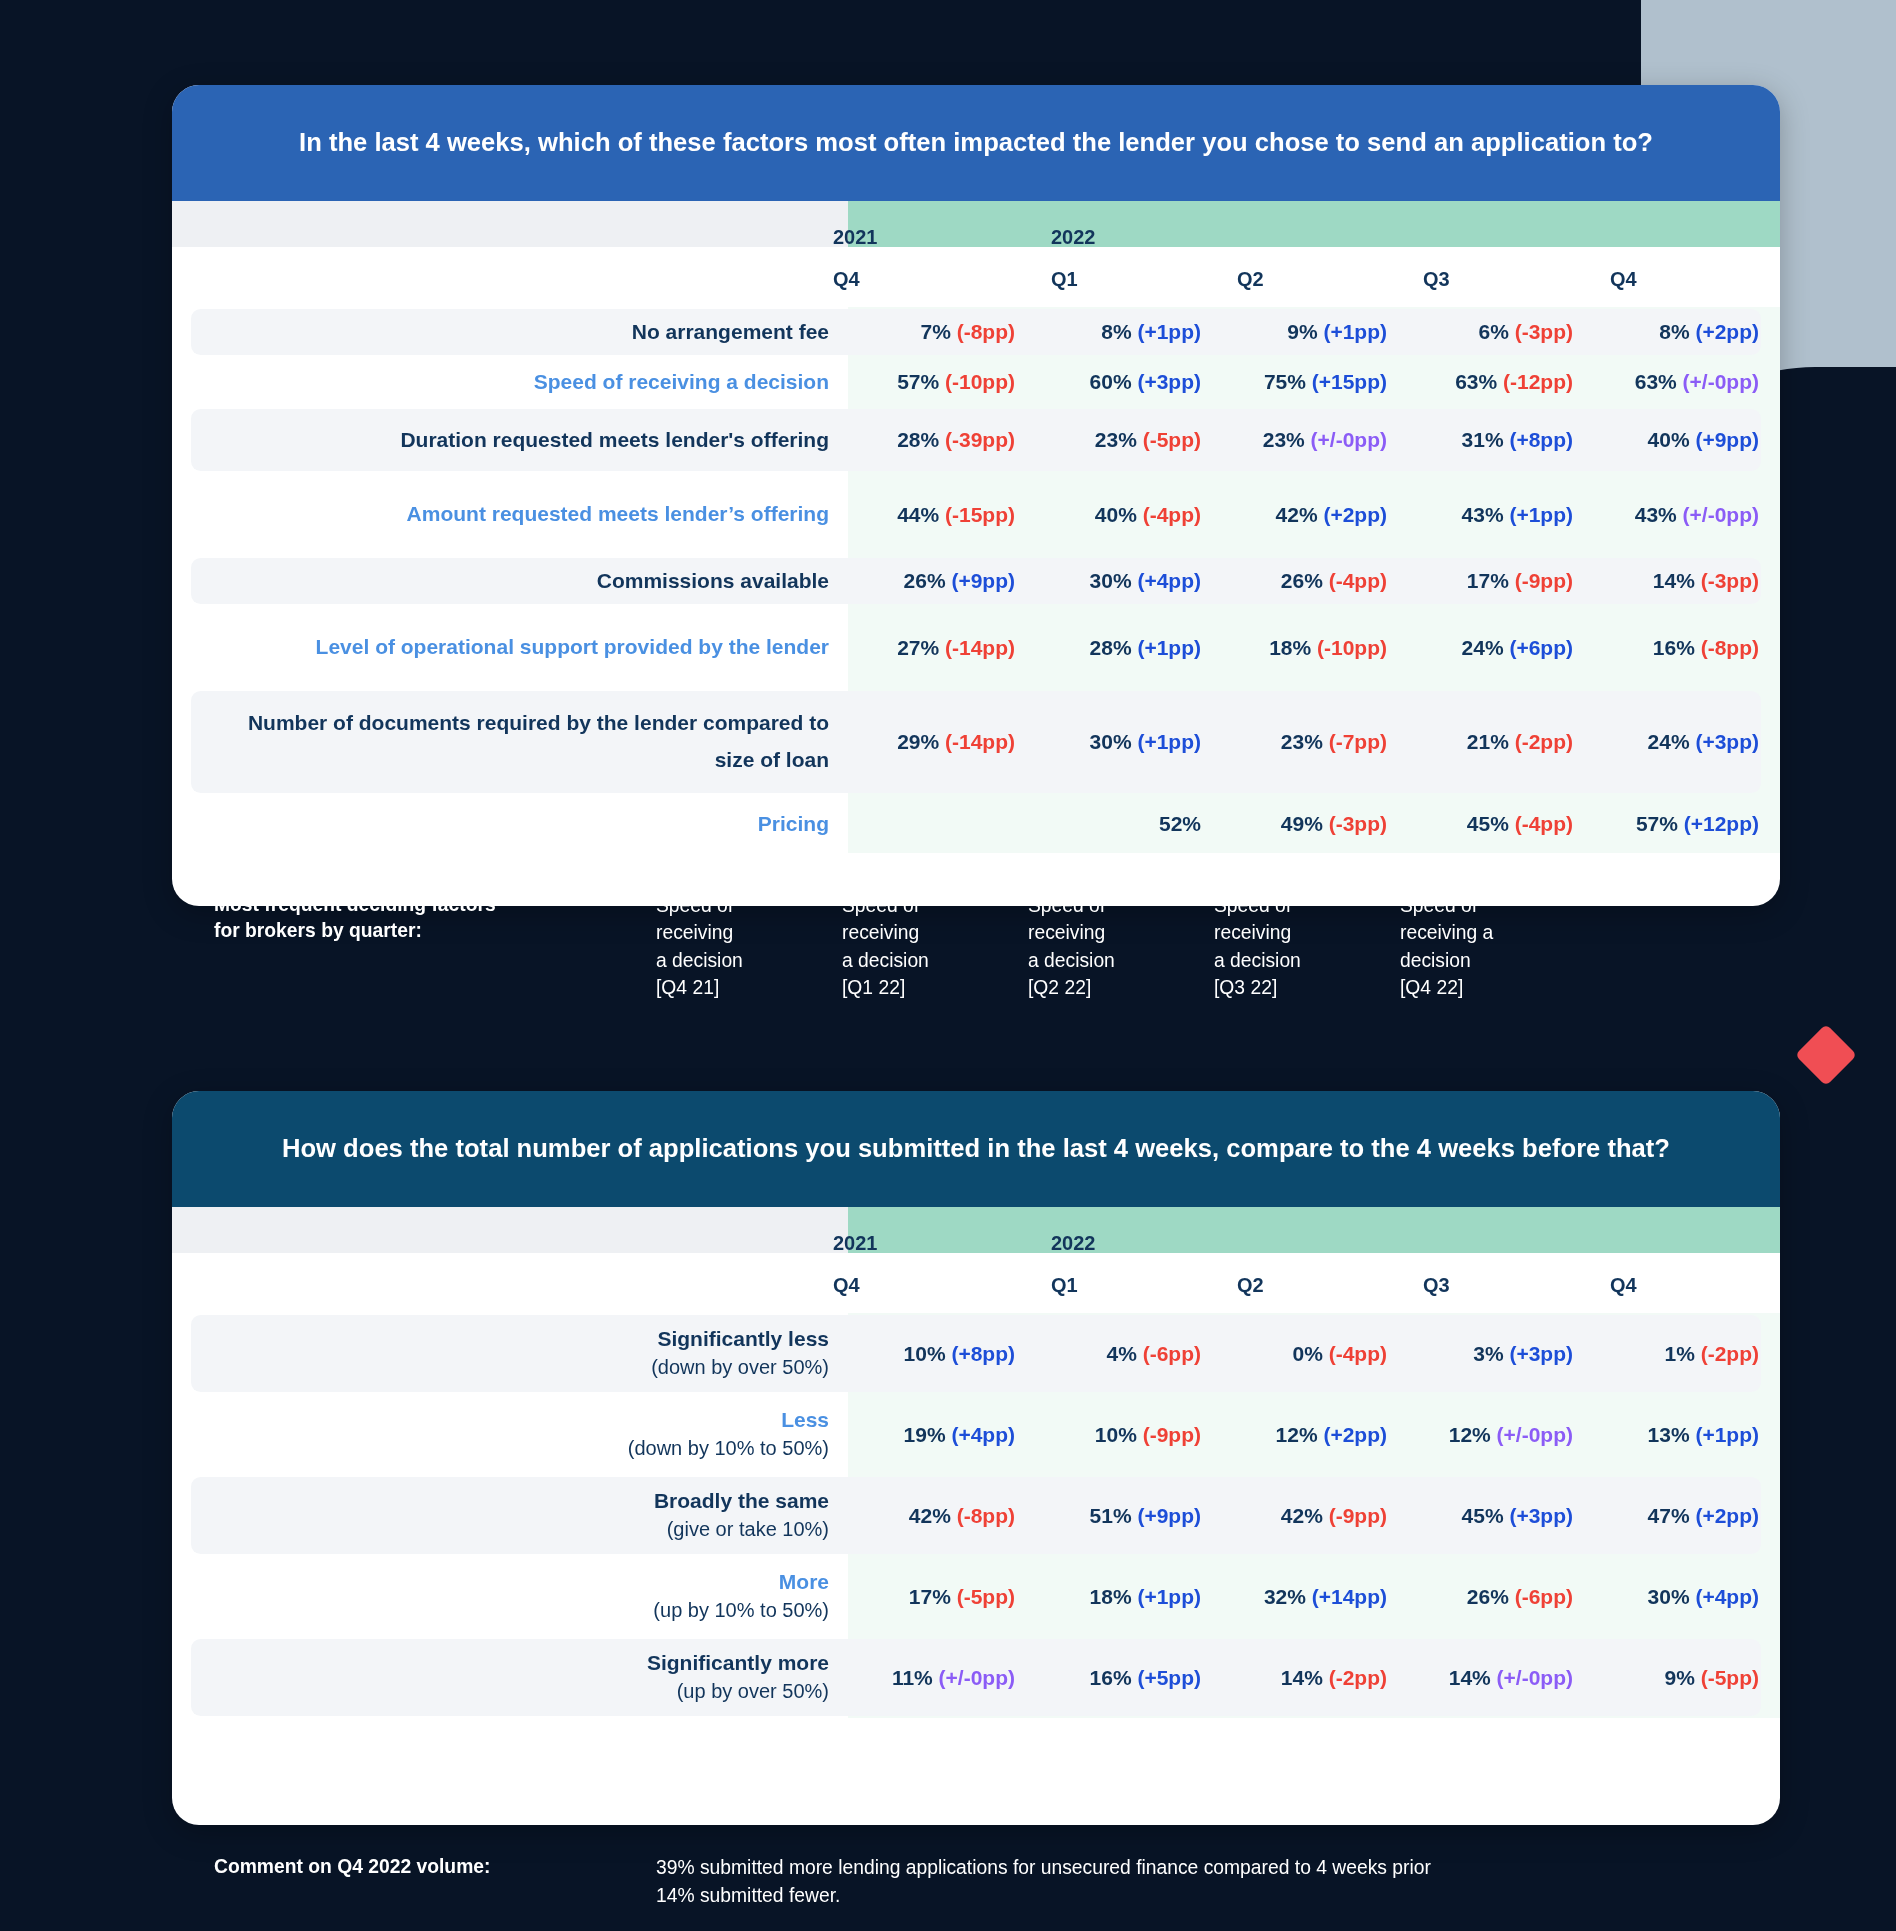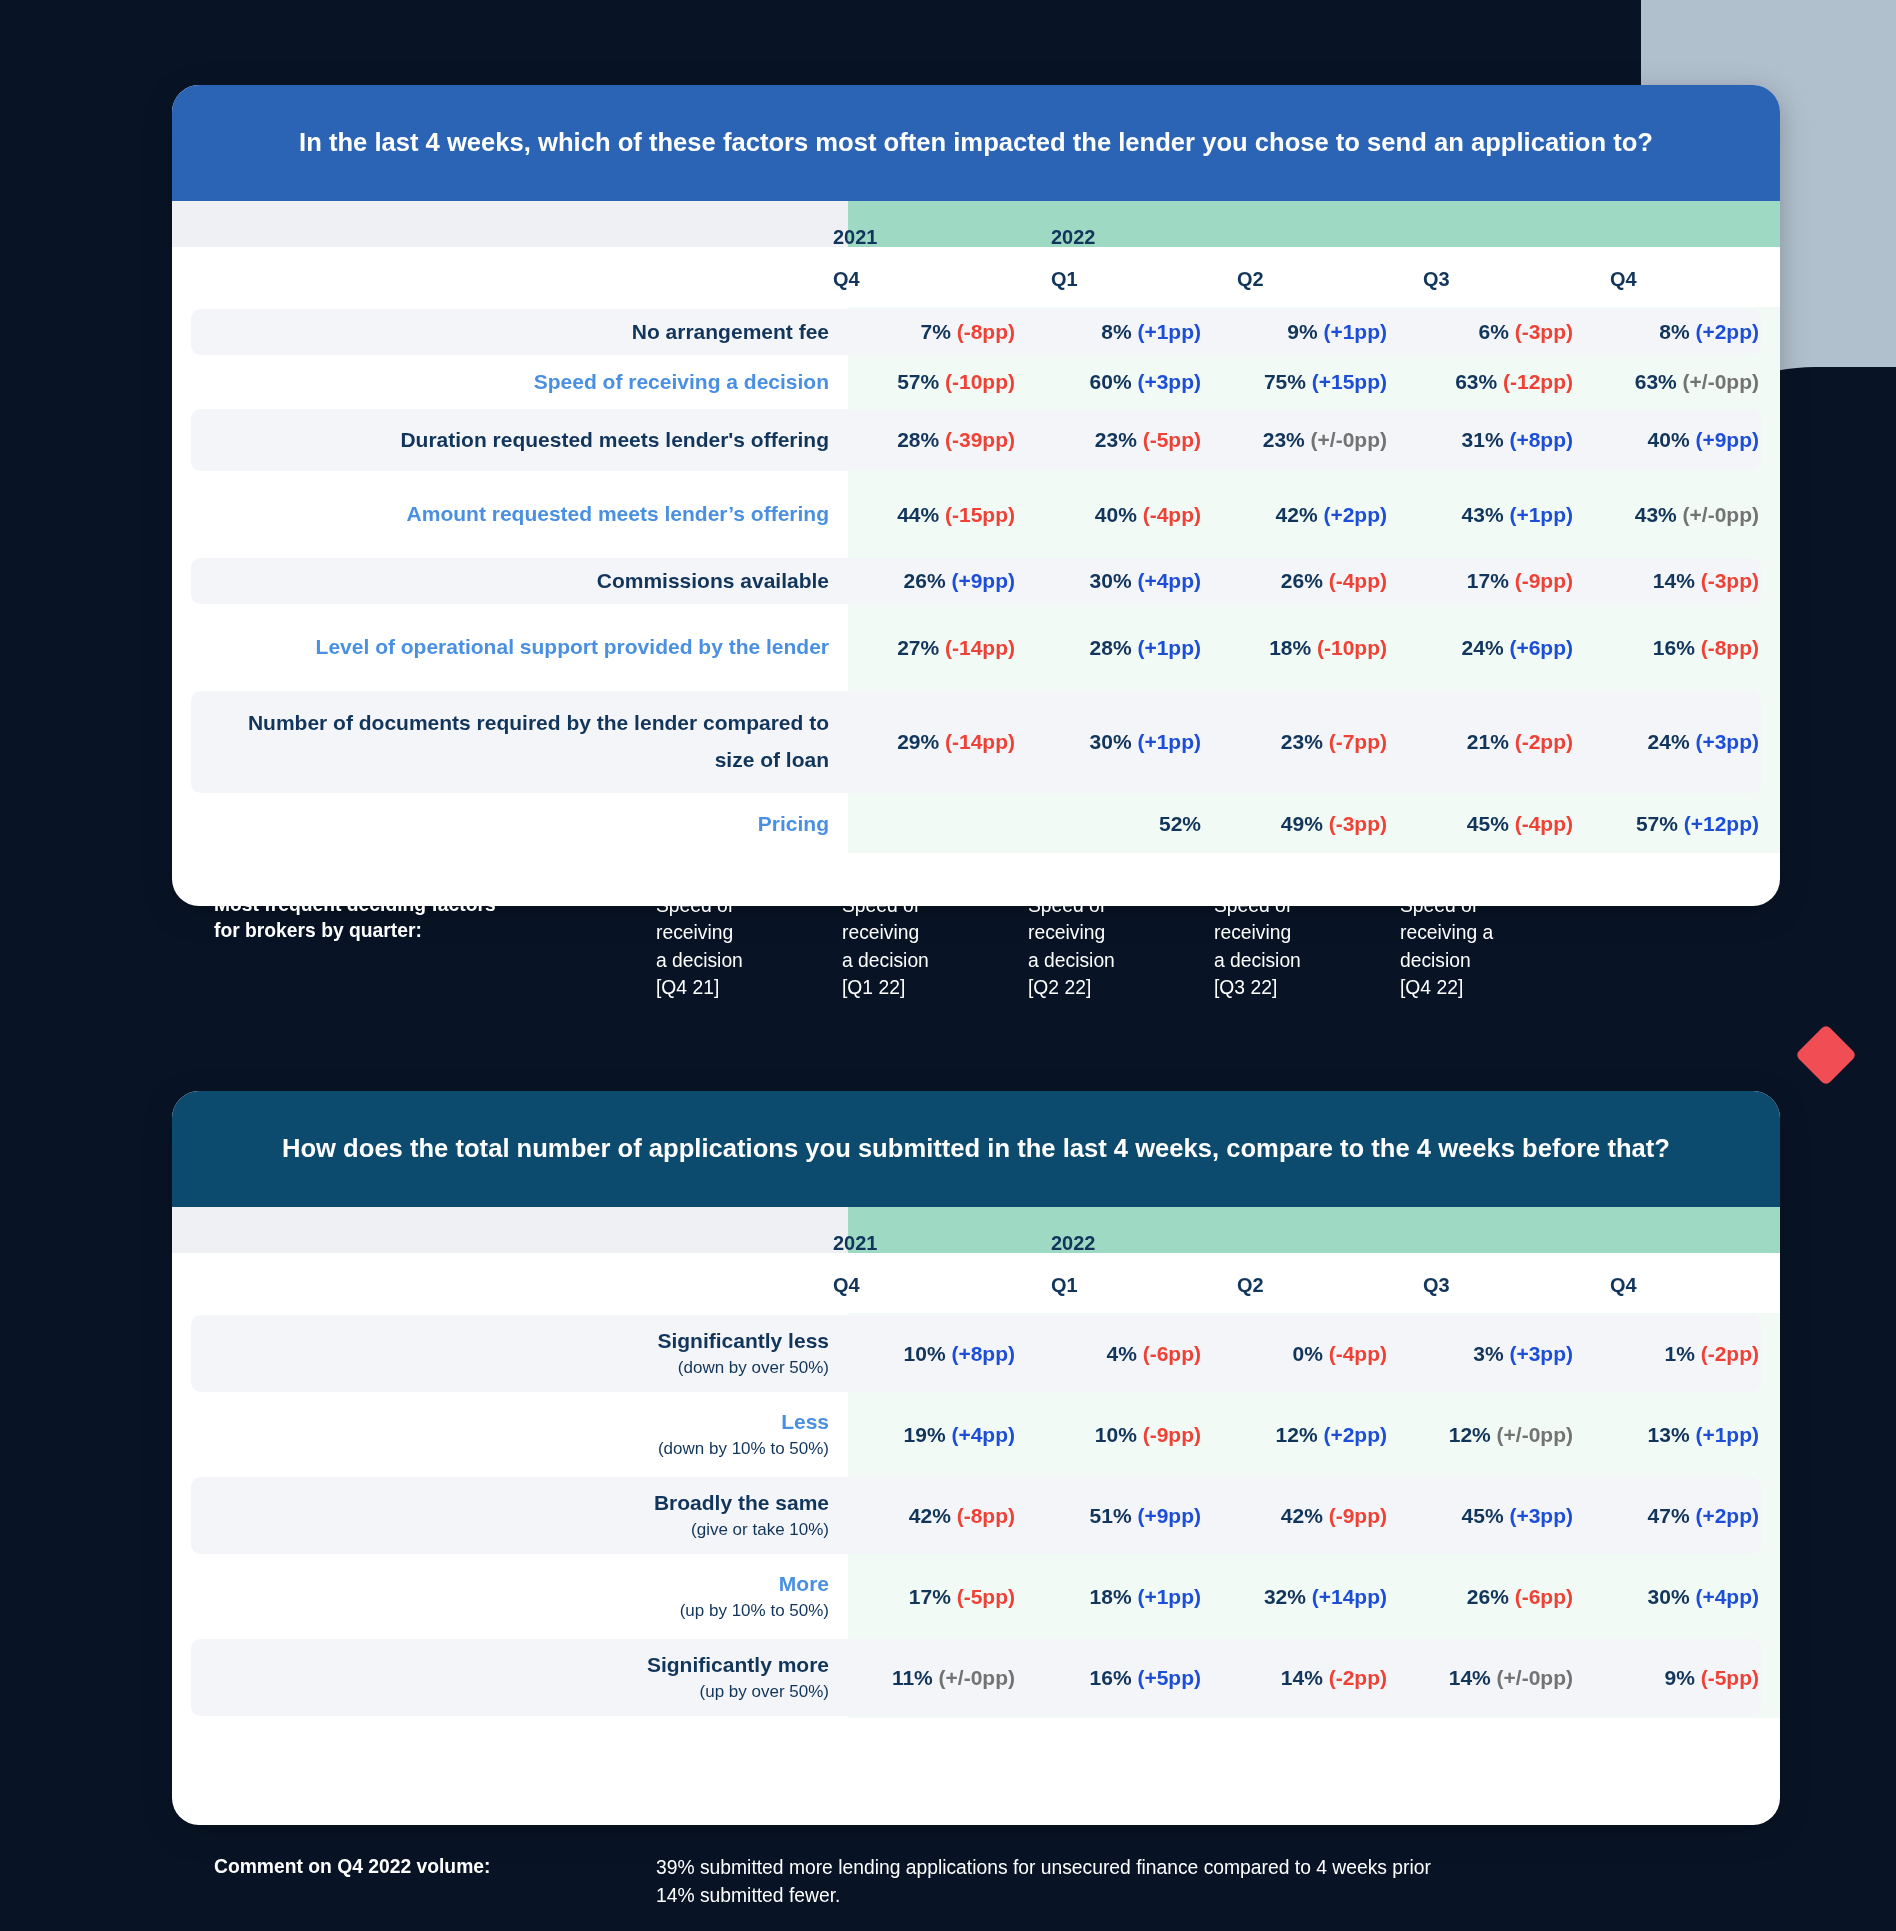--- a/index.html
+++ b/index.html
@@ -161,39 +161,39 @@
     box-sizing: border-box;
     font-size: 21px;
     font-weight: bold;
     line-height: 1.38;
   }
   .label.dark { color: #12355b; }
   .label.blue { color: #4a90e2; }
   .label .sub {
     display: block;
     font-weight: normal;
-    font-size: 17px;
+    font-size: 20px;
     color: #12355b;
   }
   .cells {
     position: relative;
     flex: 1;
     display: flex;
   }
   .cell {
     width: 186px;
     font-size: 21px;
     font-weight: bold;
     color: #12355b;
     white-space: nowrap;
   }
   .cell .delta { font-weight: bold; margin-left: 5.8px; }
   .up { color: #1d4ed8; }
   .down { color: #ef4136; }
-  .flat { color: #737373; }
+  .flat { color: #8b5cf6; }
 
   
   .footnote {
     position: absolute;
     display: flex;
     color: #ffffff;
     font-size: 19.3px;
   }
   #foot1 { left: 214px; top: 892px; width: 1583px; }
   #foot2 { left: 214px; top: 1854px; width: 1583px; }

